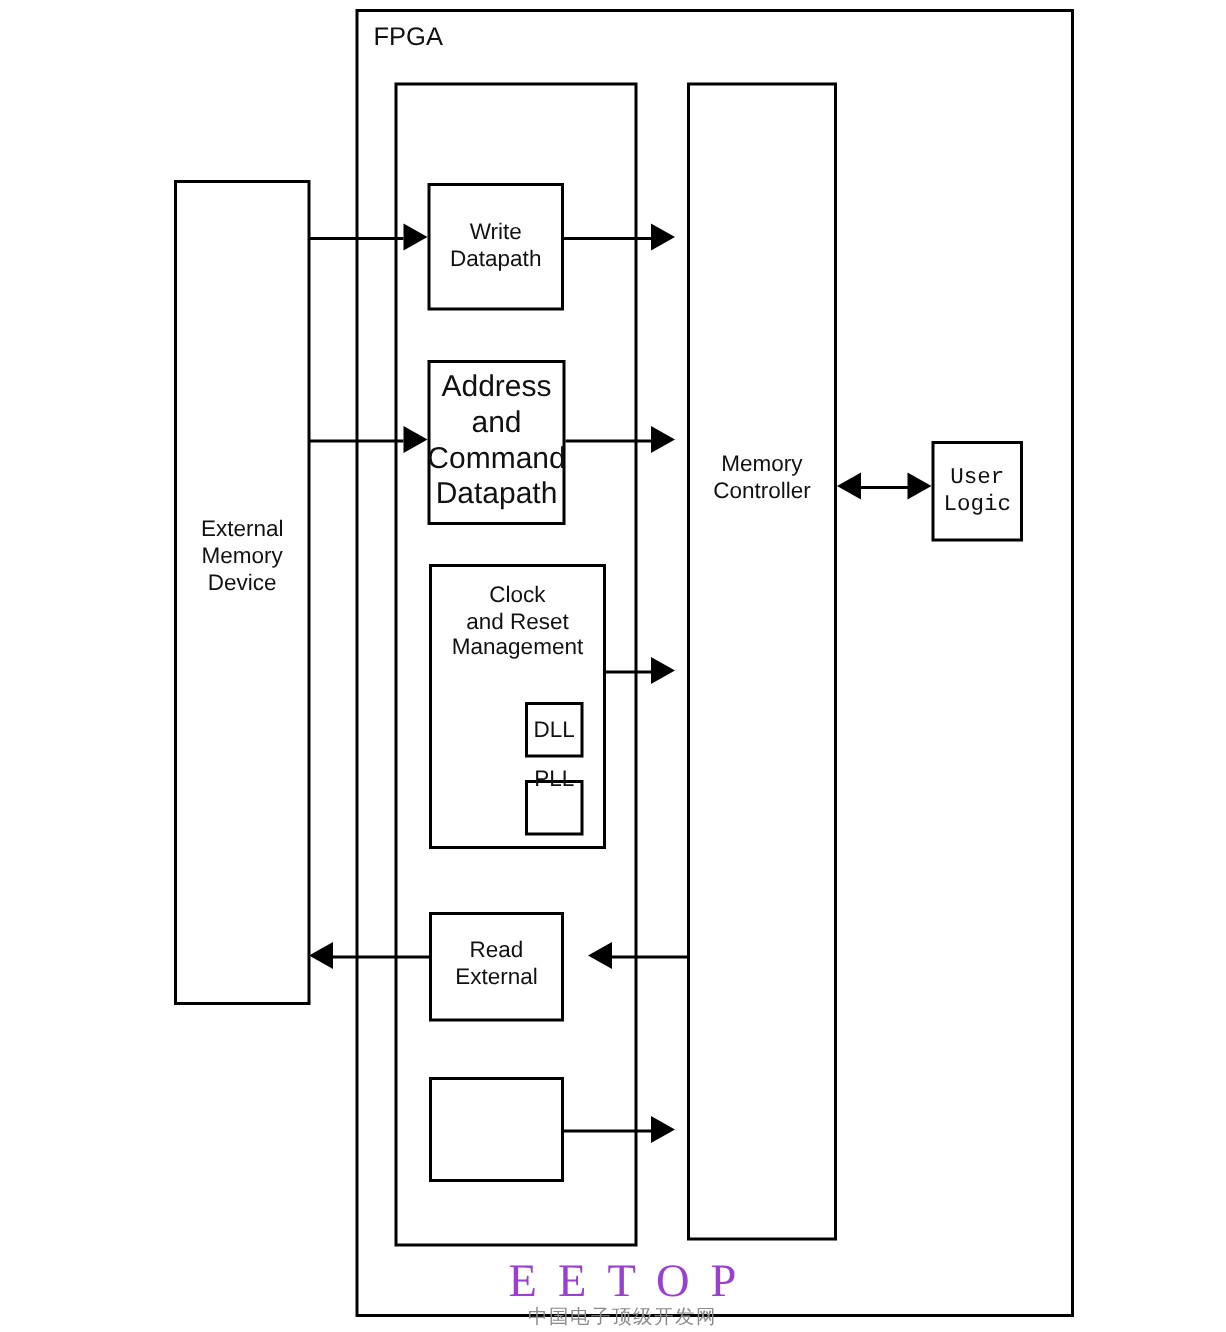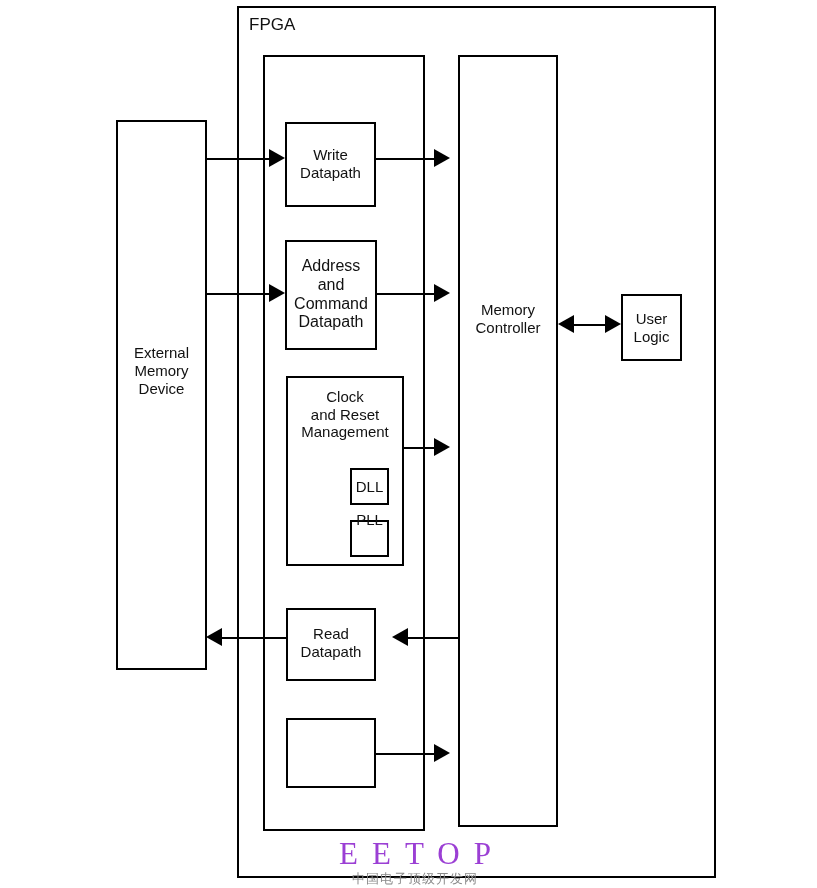--- a/index.html
+++ b/index.html
@@ -89,47 +89,47 @@
   <div class="box" style="left:116px; top:120px; width:91px; height:550px;"></div>
   <div class="label centered" style="left:116px; top:340px; width:91px; height:62px; font-size:15px;">External
 Memory
 Device</div>
 
   <div class="box" style="left:458px; top:55px; width:100px; height:772px;"></div>
   <div class="label centered" style="left:458px; top:297px; width:100px; height:44px; font-size:15px;">Memory
 Controller</div>
 
   <div class="box" style="left:621px; top:294px; width:61px; height:67px;"></div>
-  <div class="label centered" style="left:621px; top:297px; width:61px; height:61px; font-size:15px;">User
+  <div class="label centered" style="left:621px; top:297px; width:61px; height:61px; font-size:15px;font-family:Liberation Mono, monospace;">User
 Logic</div>
 
   <div class="box" style="left:285px; top:122px; width:91px; height:85px;"></div>
   <div class="label centered" style="left:285px; top:141px; width:91px; height:46px; font-size:15px;">Write
 Datapath</div>
 
   <div class="box" style="left:285px; top:240px; width:92px; height:110px;"></div>
-  <div class="label centered" style="left:285px; top:244px; width:92px; height:101px; font-size:16px;">Address
+  <div class="label centered" style="left:285px; top:244px; width:92px; height:101px; font-size:20px;">Address
 and
 Command
 Datapath</div>
 
   <div class="box" style="left:286px; top:376px; width:118px; height:190px;"></div>
   <div class="label" style="left:286px; top:388px; width:118px; font-size:15px; text-align:center;">Clock
 and Reset
 Management</div>
 
   <div class="box" style="left:350px; top:468px; width:39px; height:37px;"></div>
   <div class="label centered" style="left:350px; top:468px; width:39px; height:37px; font-size:15px;">DLL</div>
 
   <div class="box" style="left:350px; top:520px; width:39px; height:37px;"></div>
   <div class="label centered" style="left:350px; top:501px; width:39px; height:37px; font-size:15px;">PLL</div>
 
   <div class="box" style="left:286px; top:608px; width:90px; height:73px;"></div>
   <div class="label centered" style="left:286px; top:620px; width:90px; height:46px; font-size:15px;">Read
-Datapath</div>
+External</div>
 
   <div class="box" style="left:286px; top:718px; width:90px; height:70px;"></div>
 
   <div class="hline" style="left:206px; top:158px; width:63px;"></div>
   <div class="arrow-r" style="left:269px; top:149px;"></div>
 
   <div class="hline" style="left:376px; top:158px; width:58px;"></div>
   <div class="arrow-r" style="left:434px; top:149px;"></div>
 
   <div class="hline" style="left:206px; top:293px; width:63px;"></div>

